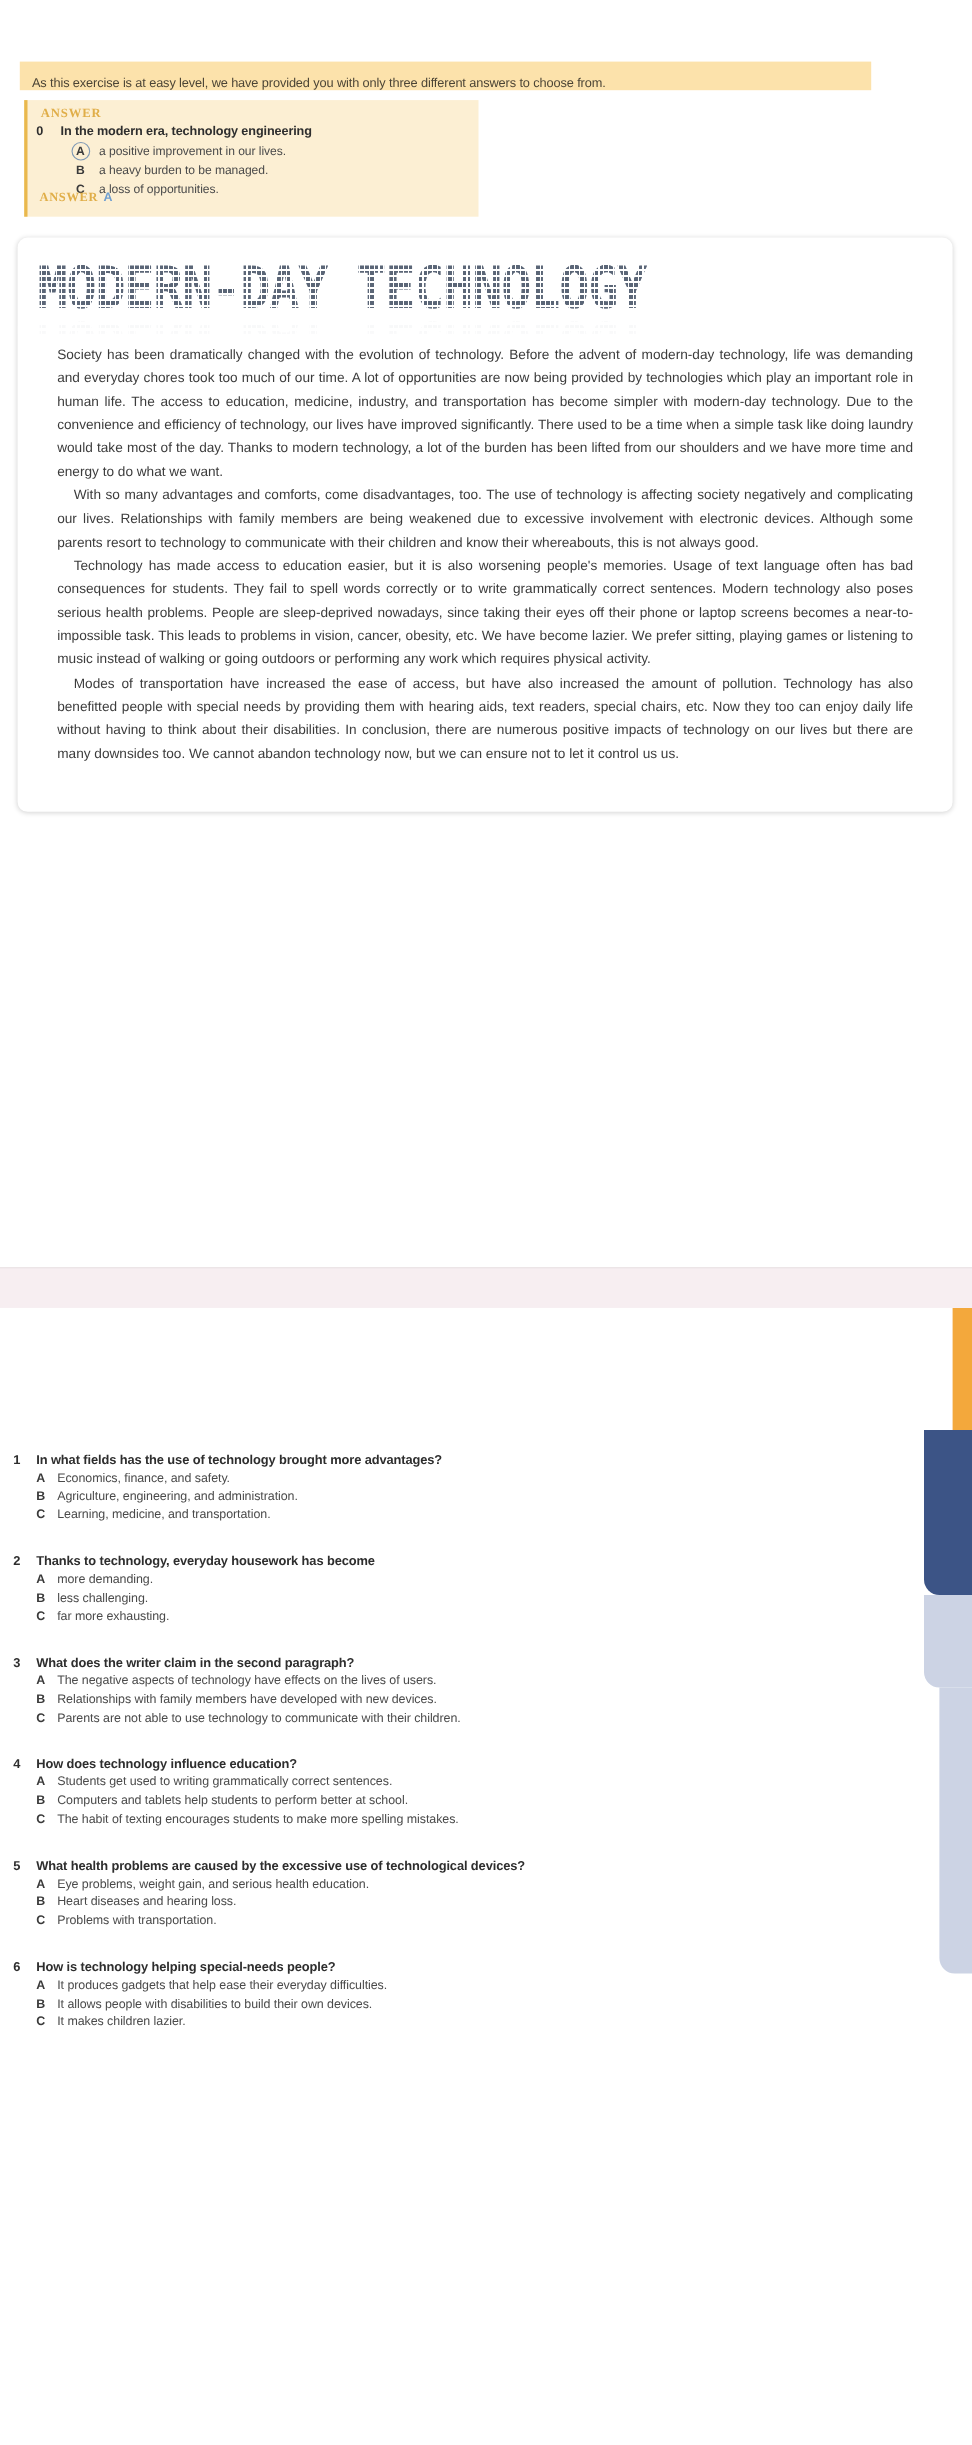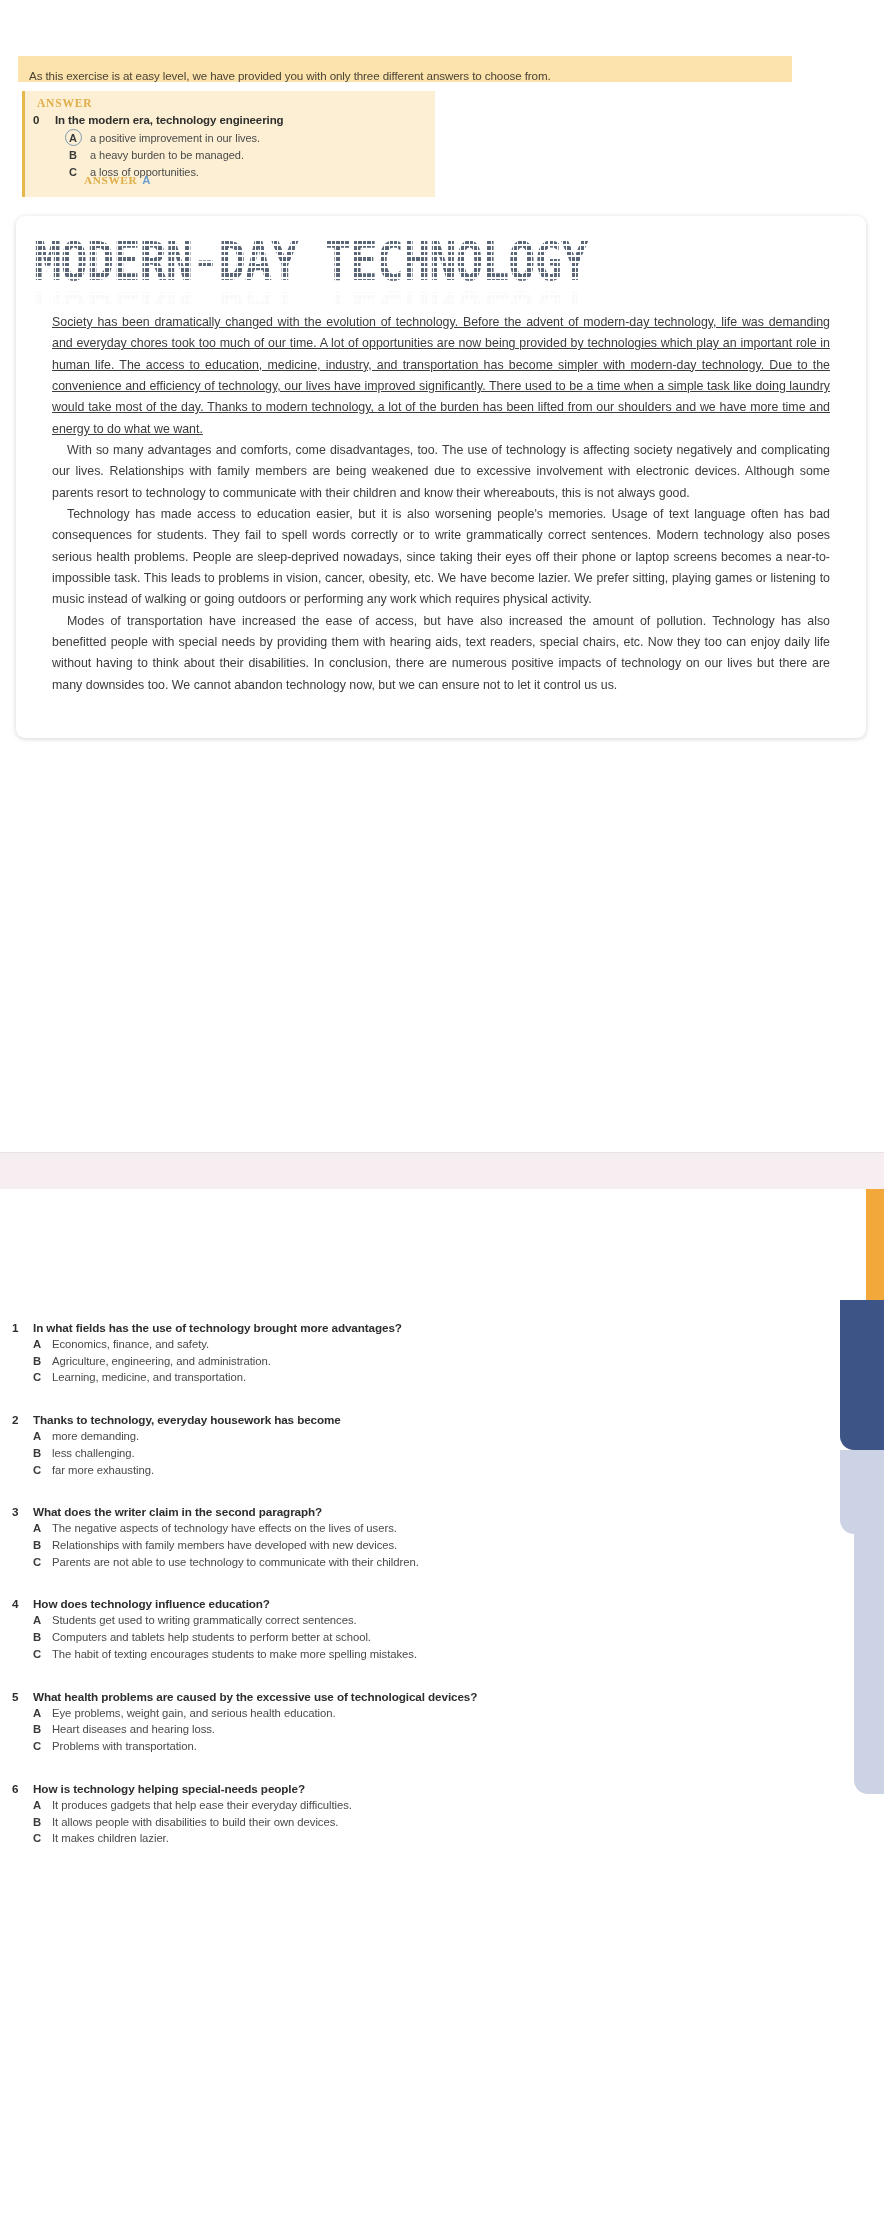--- a/index.html
+++ b/index.html
@@ -121,21 +121,20 @@
   }
   .answer-row {
     position: absolute;
     left: 11px;
     top: 83px;
     font-size: 11.3px;
     font-weight: bold;
     letter-spacing: 0.6px;
     font-family: "Liberation Serif", serif;
     color: #e0ae49;
-    margin-left: 48px;
   }
   .answer-row .ans-val {
     color: #6f9fd0;
     font-family: "Liberation Sans", sans-serif;
     letter-spacing: 0;
     margin-left: 5px;
   }
 
   
   .article-card {
@@ -214,21 +213,21 @@
     width: 778px;
     font-size: 12.4px;
     line-height: 1.72;
     text-align: justify;
     color: #3c3c3c;
   }
   .article-body p {
     margin: 0;
     text-indent: 15px;
   }
-  .article-body p:first-child { text-indent: 0; text-decoration: underline; }
+  .article-body p:first-child { text-indent: 0; }
 
   
   #divider-band {
     position: absolute;
     left: 0;
     top: 1152px;
     width: 884px;
     height: 37px;
     background: #f7eef1;
     border-top: 1px solid #e9e2e4;

